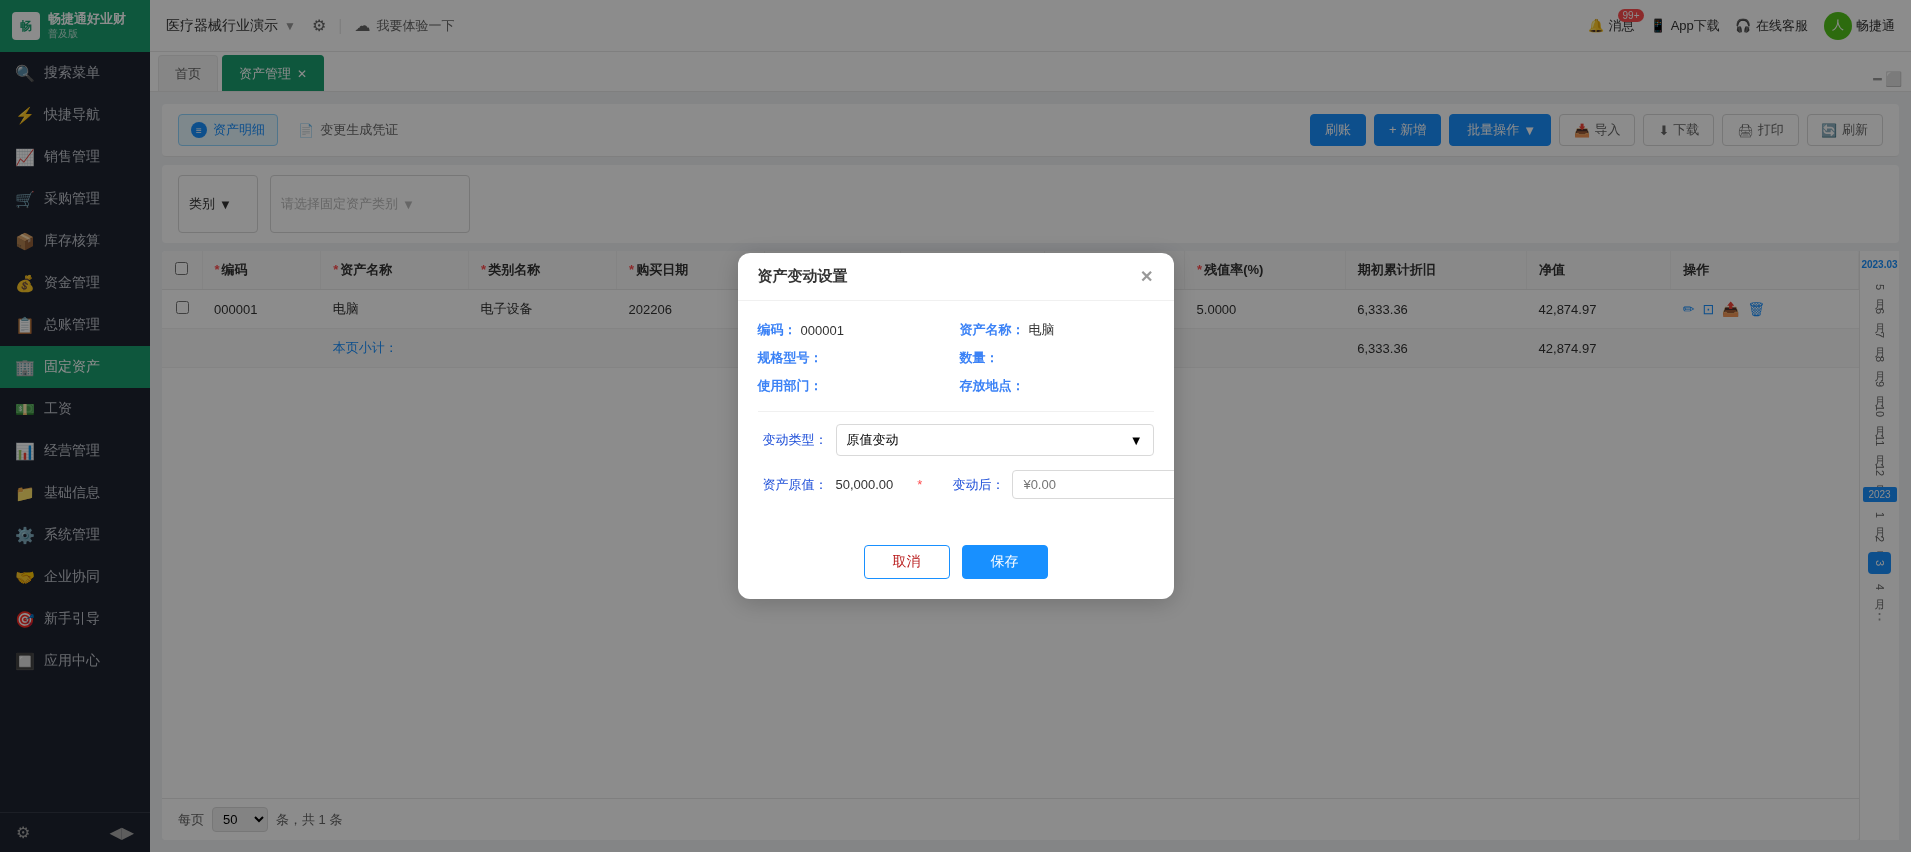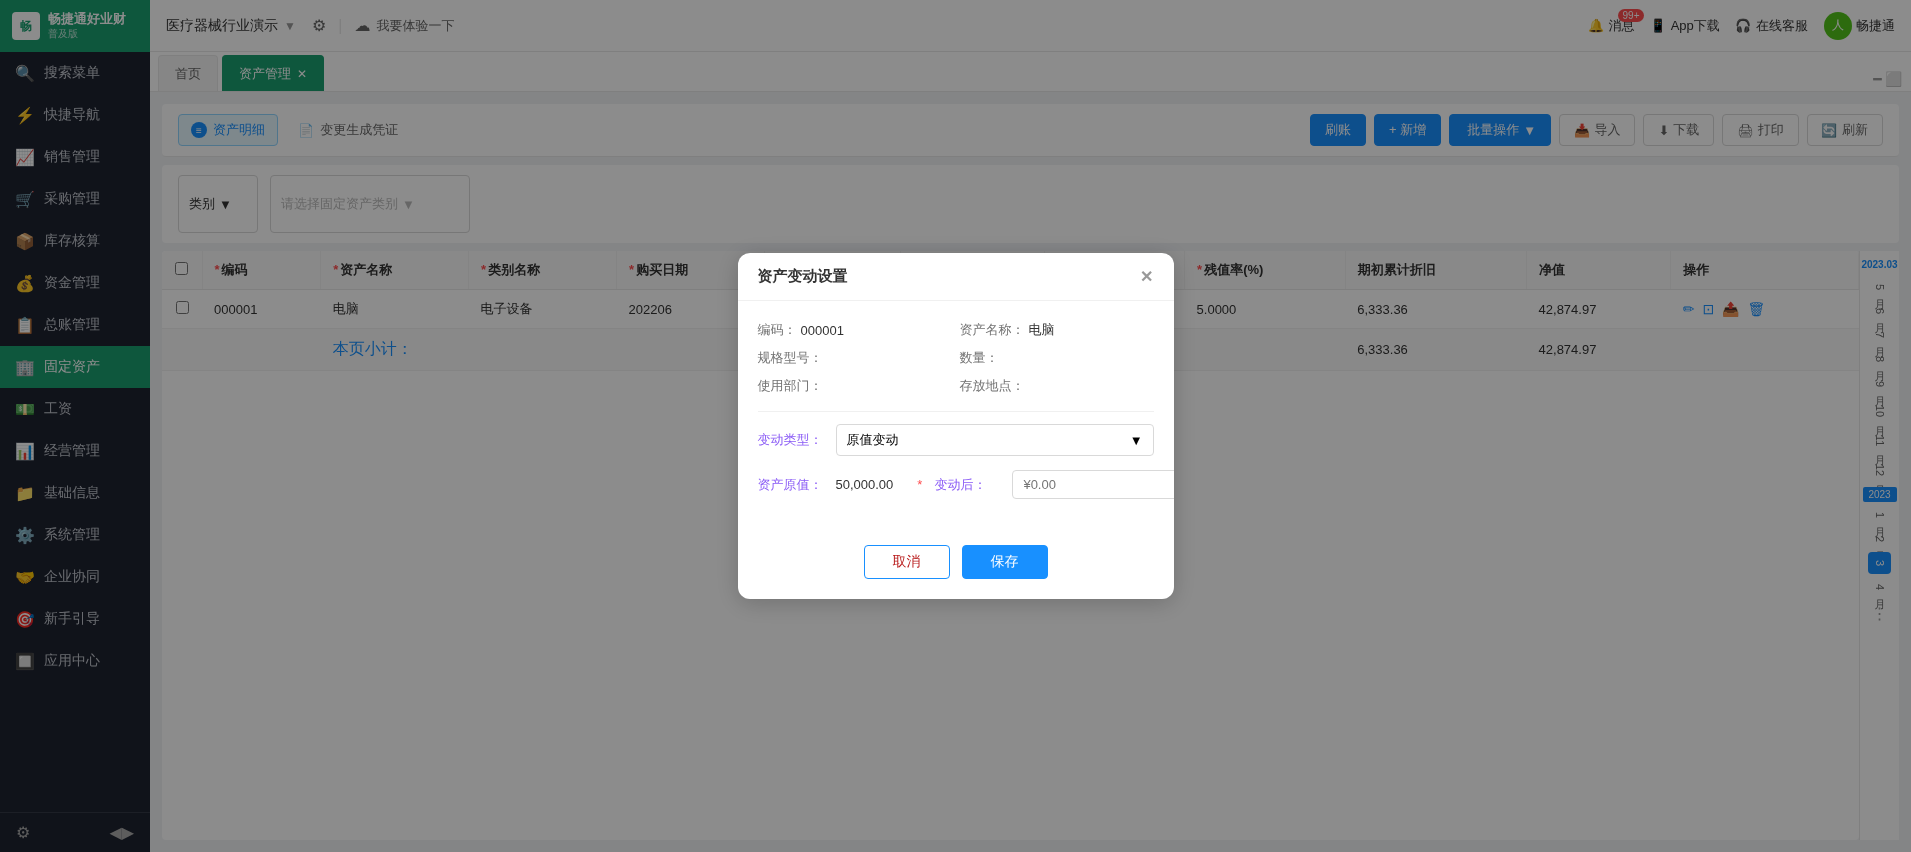--- a/index.html
+++ b/index.html
@@ -113,21 +113,21 @@
       background: #fff; flex: 1; border-radius: 4px; overflow: hidden; display: flex; flex-direction: column;
     }
     .table-scroll { flex: 1; overflow: auto; }
     table { width: 100%; border-collapse: collapse; font-size: 13px; }
     thead th {
       background: #fafafa; border-bottom: 1px solid #e8e8e8; border-right: 1px solid #f0f0f0;
       padding: 10px 12px; font-weight: 600; color: #333; text-align: left; white-space: nowrap;
     }
     thead th .required { color: #ff4d4f; margin-right: 2px; }
     tbody td { border-bottom: 1px solid #f0f0f0; padding: 10px 12px; color: #333; white-space: nowrap; }
-    .td-subtotal { color: #1890ff; font-size: 16px; }
+    .td-subtotal { color: #1890ff; font-size: 13px; }
     .subtotal-row td { background: #fafafa; }
     .checkbox-cell { width: 40px; text-align: center; }
     .action-icons { display: flex; gap: 8px; color: #1890ff; font-size: 14px; cursor: pointer; }
 
     
     .right-panel {
       width: 40px; background: #fff; border-left: 1px solid #e8e8e8;
       display: flex; flex-direction: column; align-items: center; padding: 4px 0; gap: 2px; font-size: 11px;
     }
     .calendar-month { writing-mode: vertical-rl; padding: 8px 4px; cursor: pointer; color: #666; font-size: 11px; }
@@ -153,25 +153,25 @@
       box-shadow: 0 4px 24px rgba(0,0,0,0.2); overflow: hidden;
     }
     .dialog-header {
       padding: 14px 20px; font-size: 15px; font-weight: bold; color: #333;
       border-bottom: 1px solid #f0f0f0; display: flex; align-items: center; justify-content: space-between;
     }
     .dialog-close { color: #999; font-size: 16px; cursor: pointer; }
     .dialog-body { padding: 20px; }
     .dialog-info-grid { display: grid; grid-template-columns: 1fr 1fr; gap: 10px 8px; margin-bottom: 16px; }
     .dialog-info-row { display: flex; align-items: center; gap: 4px; font-size: 13px; }
-    .dialog-info-label { color: #737373; white-space: nowrap; }
+    .dialog-info-label { color: #3b82f6; white-space: nowrap; font-weight: bold; }
     .dialog-info-value { color: #333; font-weight: 500; }
     .dialog-divider { border: none; border-top: 1px solid #f0f0f0; margin: 12px 0; }
     .dialog-field-row { display: flex; align-items: center; gap: 8px; margin-bottom: 14px; font-size: 13px; }
-    .dialog-field-label { color: #8b5cf6; white-space: nowrap; min-width: 70px; }
+    .dialog-field-label { color: #1d4ed8; white-space: nowrap; min-width: 70px; text-align: right; }
     .dialog-field-select {
       flex: 1; display: flex; align-items: center; justify-content: space-between;
       padding: 6px 10px; border: 1px solid #d9d9d9; border-radius: 4px; cursor: pointer;
     }
     .dialog-field-input {
       flex: 1; padding: 6px 10px; border: 1px solid #d9d9d9; border-radius: 4px;
       font-size: 13px; color: #333;
     }
     .dialog-field-input.placeholder { color: #0f172a; }
     .dialog-footer { display: flex; align-items: center; justify-content: center; gap: 12px; padding: 12px 20px 20px; }
@@ -415,20 +415,29 @@
                   <td></td>
                   <td></td>
                   <td>6,333.36</td>
                   <td>42,874.97</td>
                   <td></td>
                 </tr>
               </tbody>
             </table>
           </div>
 
+          <div class="table-footer">
+            <span>每页</span>
+            <select class="page-select">
+              <option>50</option>
+              <option>100</option>
+              <option>200</option>
+            </select>
+            <span>条，共 1 条</span>
+          </div>
         </div>
 
         <div class="right-panel">
           <div style="font-size:10px;color:#1890ff;font-weight:bold;padding:4px 0;">2023.03</div>
           <div class="calendar-month">5月</div>
           <div class="calendar-month">6月</div>
           <div class="calendar-month">7月</div>
           <div class="calendar-month">8月</div>
           <div class="calendar-month">9月</div>
           <div class="calendar-month">10月</div>

